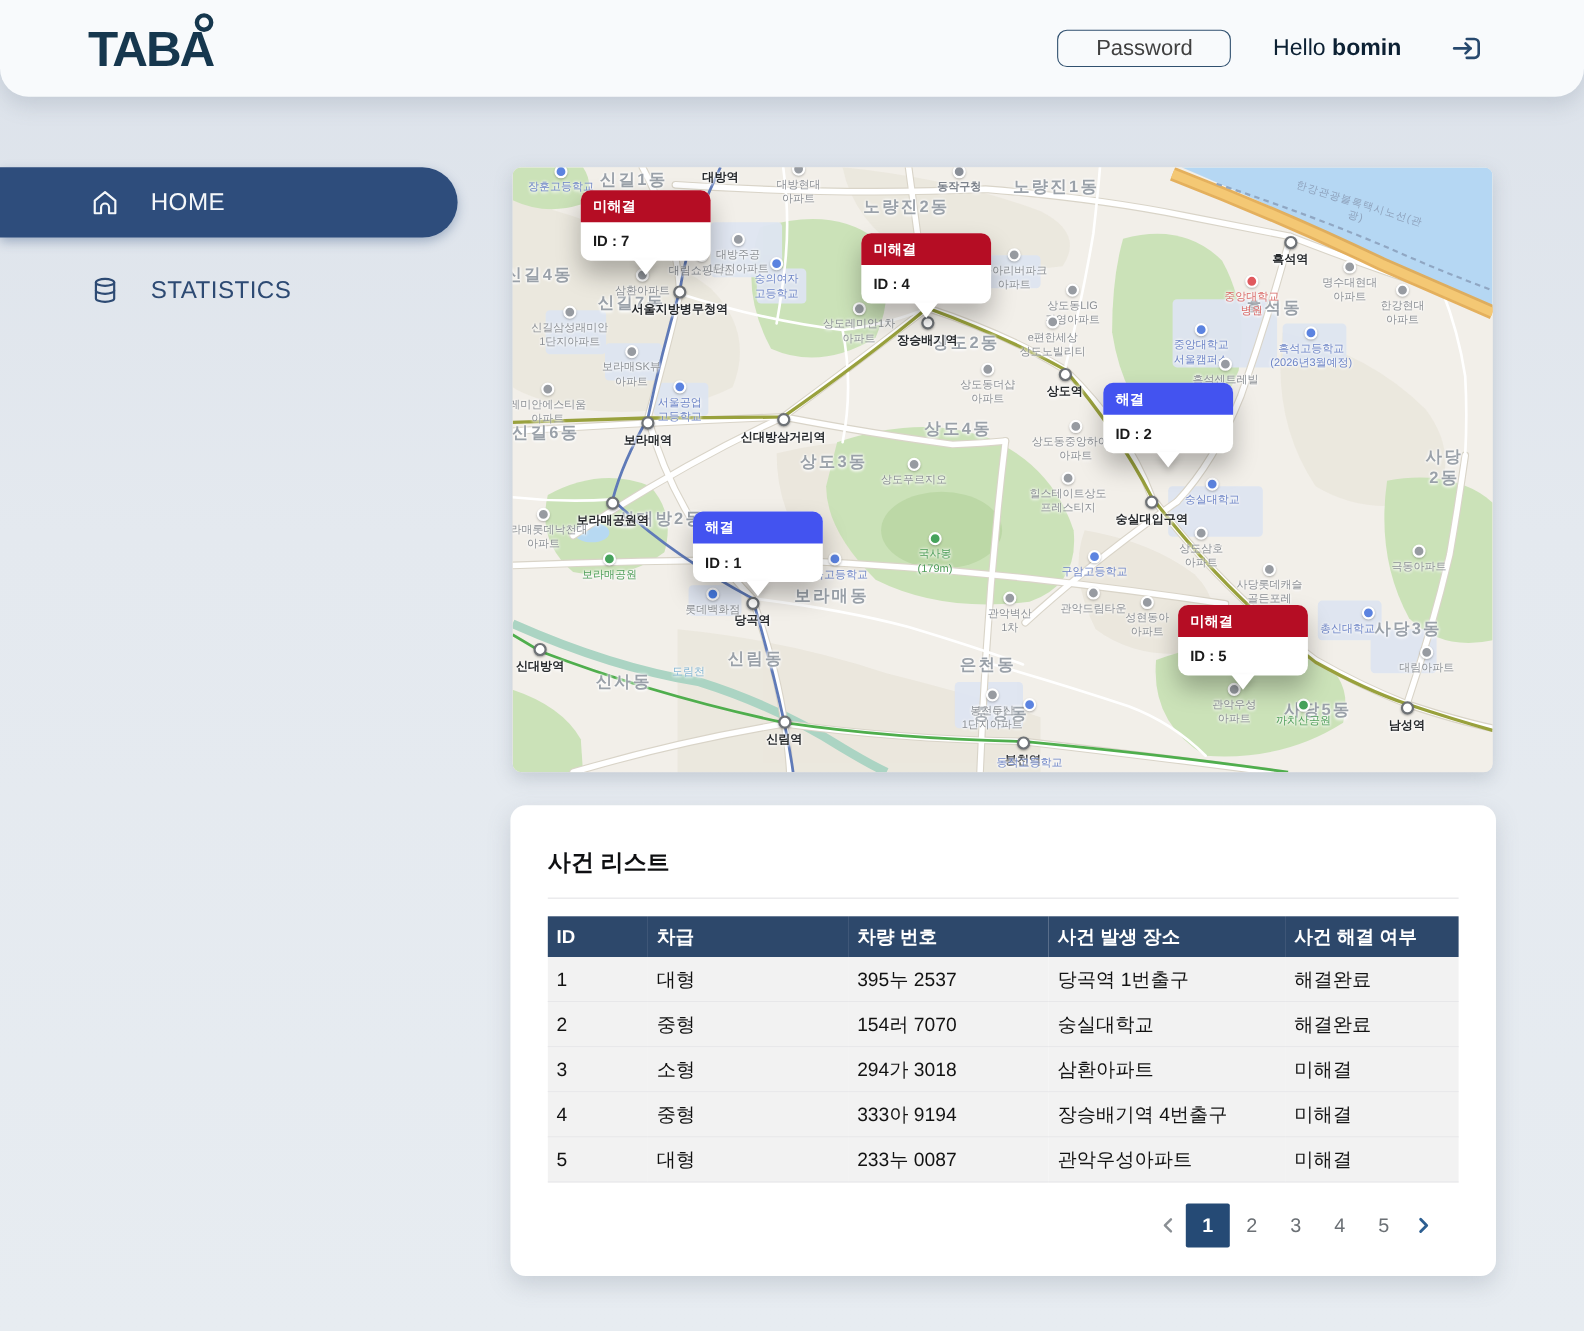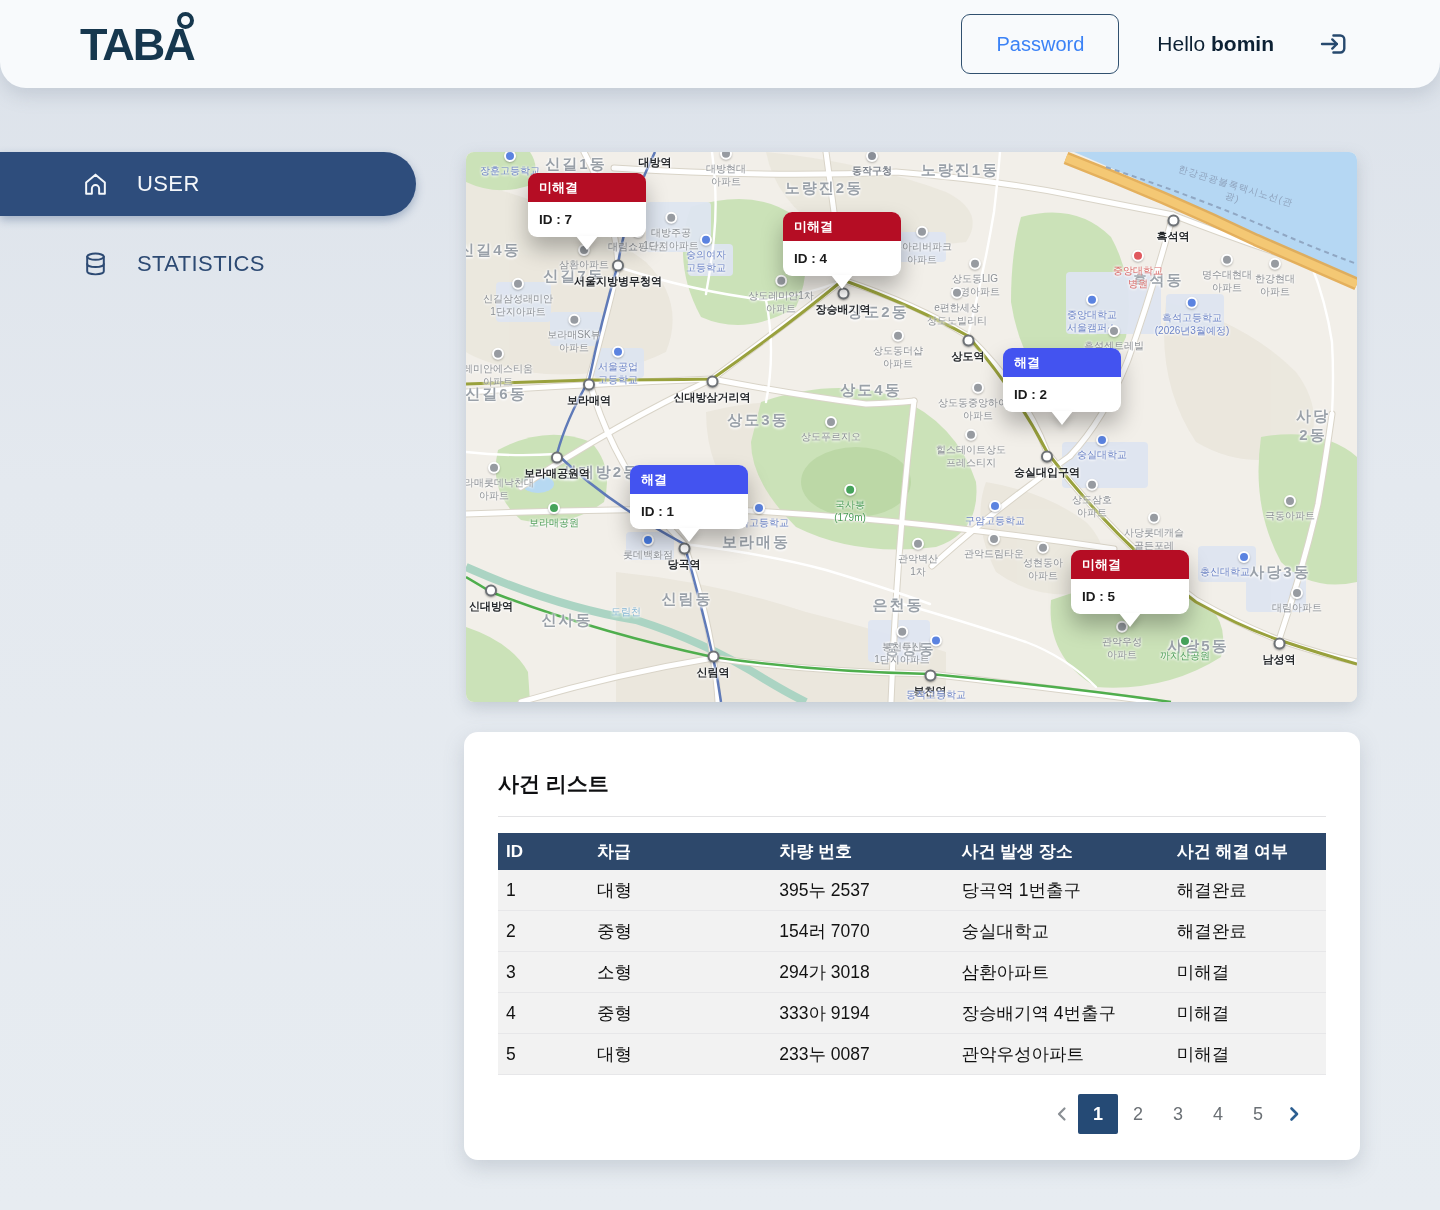--- a/index.html
+++ b/index.html
@@ -11,21 +11,21 @@
   
   .topnav{
     position:absolute;left:0;top:0;width:1440px;height:88px;background:#f8fafc;
     border-radius:0 0 26px 26px;box-shadow:0 8px 18px rgba(110,125,140,.22);
     display:flex;align-items:center;padding:0 88px 0 80px;box-sizing:border-box;z-index:50;
   }
   .logo{font-size:45px;font-weight:900;letter-spacing:-2px;color:#16374e;position:relative;line-height:1}
   .logo .a2{position:relative}
   .logo .a2::before{content:'';position:absolute;top:-7px;right:0px;width:9px;height:9px;border:4.5px solid #16374e;border-radius:50%;background:#f8fafc}
   .pw-btn{
-    margin-left:auto;height:60px;padding:0 34px;font-size:20px;color:#3b82f6;
+    margin-left:auto;height:34px;padding:0 34px;font-size:20px;color:#404040;
     background:transparent;border:1.6px solid #30506f;border-radius:9px;cursor:pointer;
     font-family:inherit;
   }
   .hello{margin-left:38px;font-size:21px;color:#0d2134;white-space:nowrap}
   .hello b{font-weight:800}
   .logout{margin-left:44px;width:34px;height:34px;cursor:pointer;display:flex;align-items:center}
   
   .sidebar{position:absolute;left:0;top:152px;width:416px;z-index:5}
   .side-item{
     height:64px;display:flex;align-items:center;gap:28px;padding-left:82px;box-sizing:border-box;
@@ -109,21 +109,21 @@
       <path d="M12.5 10l4 4-4 4"></path>
     </svg>
   </div>
 </nav>
 
 <div class="sidebar">
   <div class="side-item active">
     <svg width="27" height="27" viewBox="0 0 26 26" fill="none" stroke="currentColor" stroke-width="1.9" stroke-linecap="round" stroke-linejoin="round">
       <path d="M4 11 L13 3.5 L22 11 V22 H16.5 V17 a3.5 3.5 0 0 0 -7 0 V22 H4 Z"></path>
     </svg>
-    <span>USER</span>
+    <span>HOME</span>
   </div>
   <div class="side-item">
     <svg width="27" height="27" viewBox="0 0 26 26" fill="none" stroke="currentColor" stroke-width="1.9" stroke-linecap="round" stroke-linejoin="round">
       <ellipse cx="13" cy="5.5" rx="8" ry="3"></ellipse>
       <path d="M5 5.5 v7 c0 1.7 3.6 3 8 3 s8 -1.3 8 -3 v-7"></path>
       <path d="M5 12.5 v7 c0 1.7 3.6 3 8 3 s8 -1.3 8 -3 v-7"></path>
     </svg>
     <span>STATISTICS</span>
   </div>
 </div>
@@ -303,21 +303,21 @@
 아파트</span></div>
       <div class="maplabel apt" style="left: 491px; top: 155px;"><span class="dot"></span><span class="ltxt">e편한세상
 상도노빌리티</span></div>
       <div class="maplabel apt" style="left: 512px; top: 250px;"><span class="dot"></span><span class="ltxt">상도동중앙하이츠
 아파트</span></div>
       <div class="maplabel apt" style="left: 505px; top: 297px;"><span class="dot"></span><span class="ltxt">힐스테이트상도
 프레스티지</span></div>
       <div class="maplabel apt" style="left: 365px; top: 278px; justify-content: flex-end;"><span class="dot"></span><span class="ltxt">상도푸르지오</span></div>
       <div class="maplabel apt" style="left: 626px; top: 347px;"><span class="dot"></span><span class="ltxt">상도삼호
 아파트</span></div>
-      <div class="maplabel apt" style="left: 761px; top: 122px;"><span class="dot"></span><span class="ltxt">명수대현대
+      <div class="maplabel apt" style="left: 761px; top: 105px;"><span class="dot"></span><span class="ltxt">명수대현대
 아파트</span></div>
       <div class="maplabel apt" style="left: 809px; top: 126px;"><span class="dot"></span><span class="ltxt">한강현대
 아파트</span></div>
       <div class="maplabel apt" style="left: 648px; top: 187px;"><span class="dot"></span><span class="ltxt">흑석센트레빌</span></div>
       <div class="maplabel apt" style="left: 688px; top: 380px;"><span class="dot"></span><span class="ltxt">사당롯데캐슬
 골든포레</span></div>
       <div class="maplabel apt" style="left: 831px; top: 449px;"><span class="dot"></span><span class="ltxt">대림아파트</span></div>
       <div class="maplabel apt" style="left: 656px; top: 489px;"><span class="dot"></span><span class="ltxt">관악우성
 아파트</span></div>
       <div class="maplabel apt" style="left: 436px; top: 494px;"><span class="dot"></span><span class="ltxt">봉천두산

